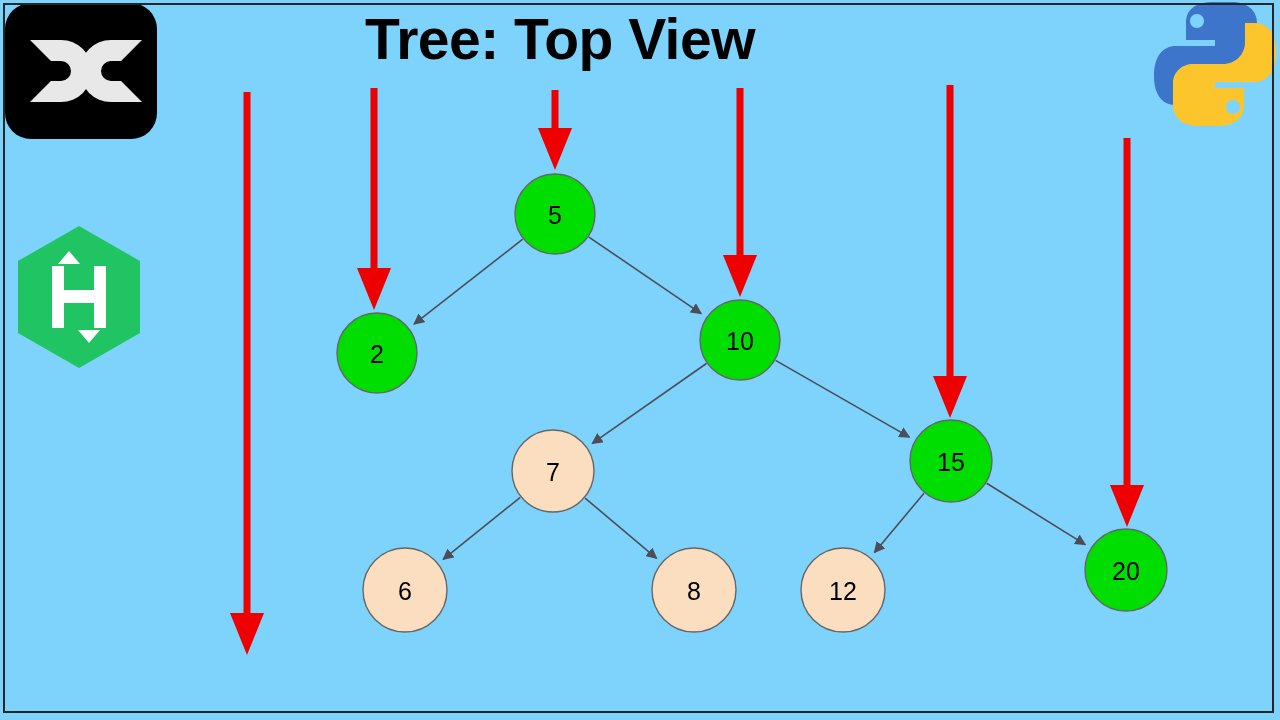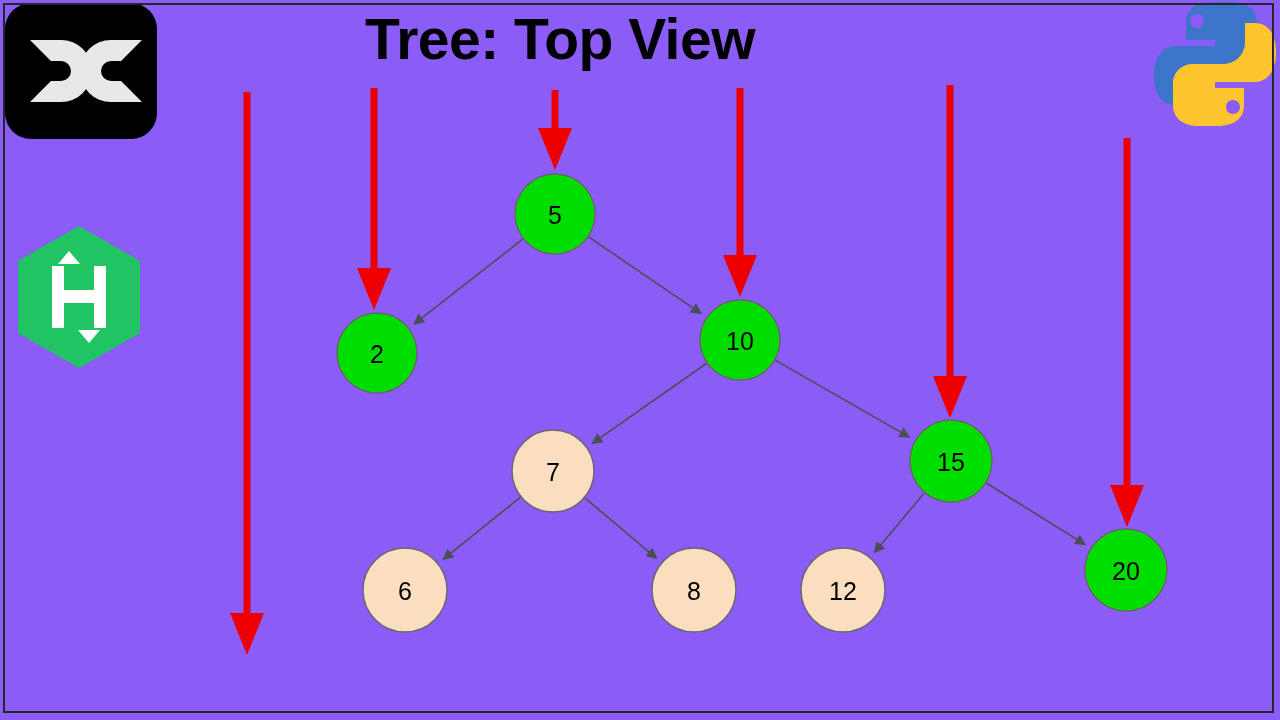--- a/index.html
+++ b/index.html
@@ -4,21 +4,21 @@
 <style>
   html, body {
     margin: 0;
     padding: 0;
     background: #ffffff;
   }
   #canvas {
     position: relative;
     width: 1280px;
     height: 720px;
-    background: #8b5cf6;
+    background: #7dd3fc;
     overflow: hidden;
     font-family: "Liberation Sans", sans-serif;
   }
   #frame-border {
     position: absolute;
     left: 3px;
     top: 3px;
     width: 1271px;
     height: 710px;
     border: 2px solid #262626;

